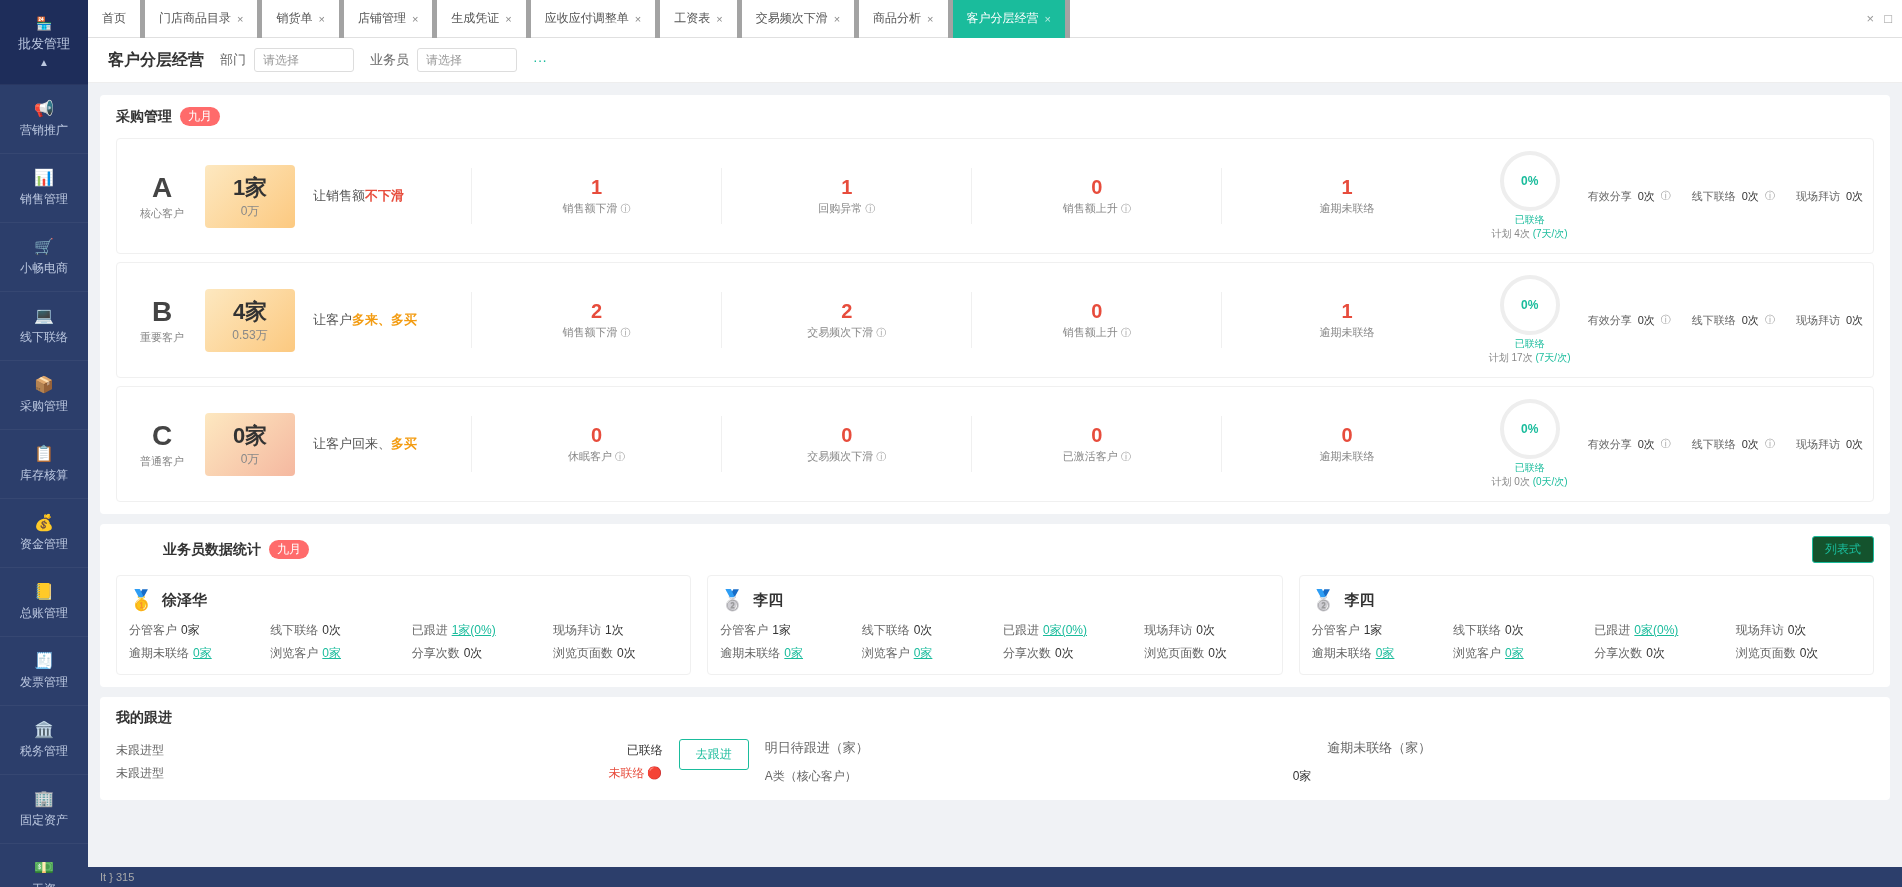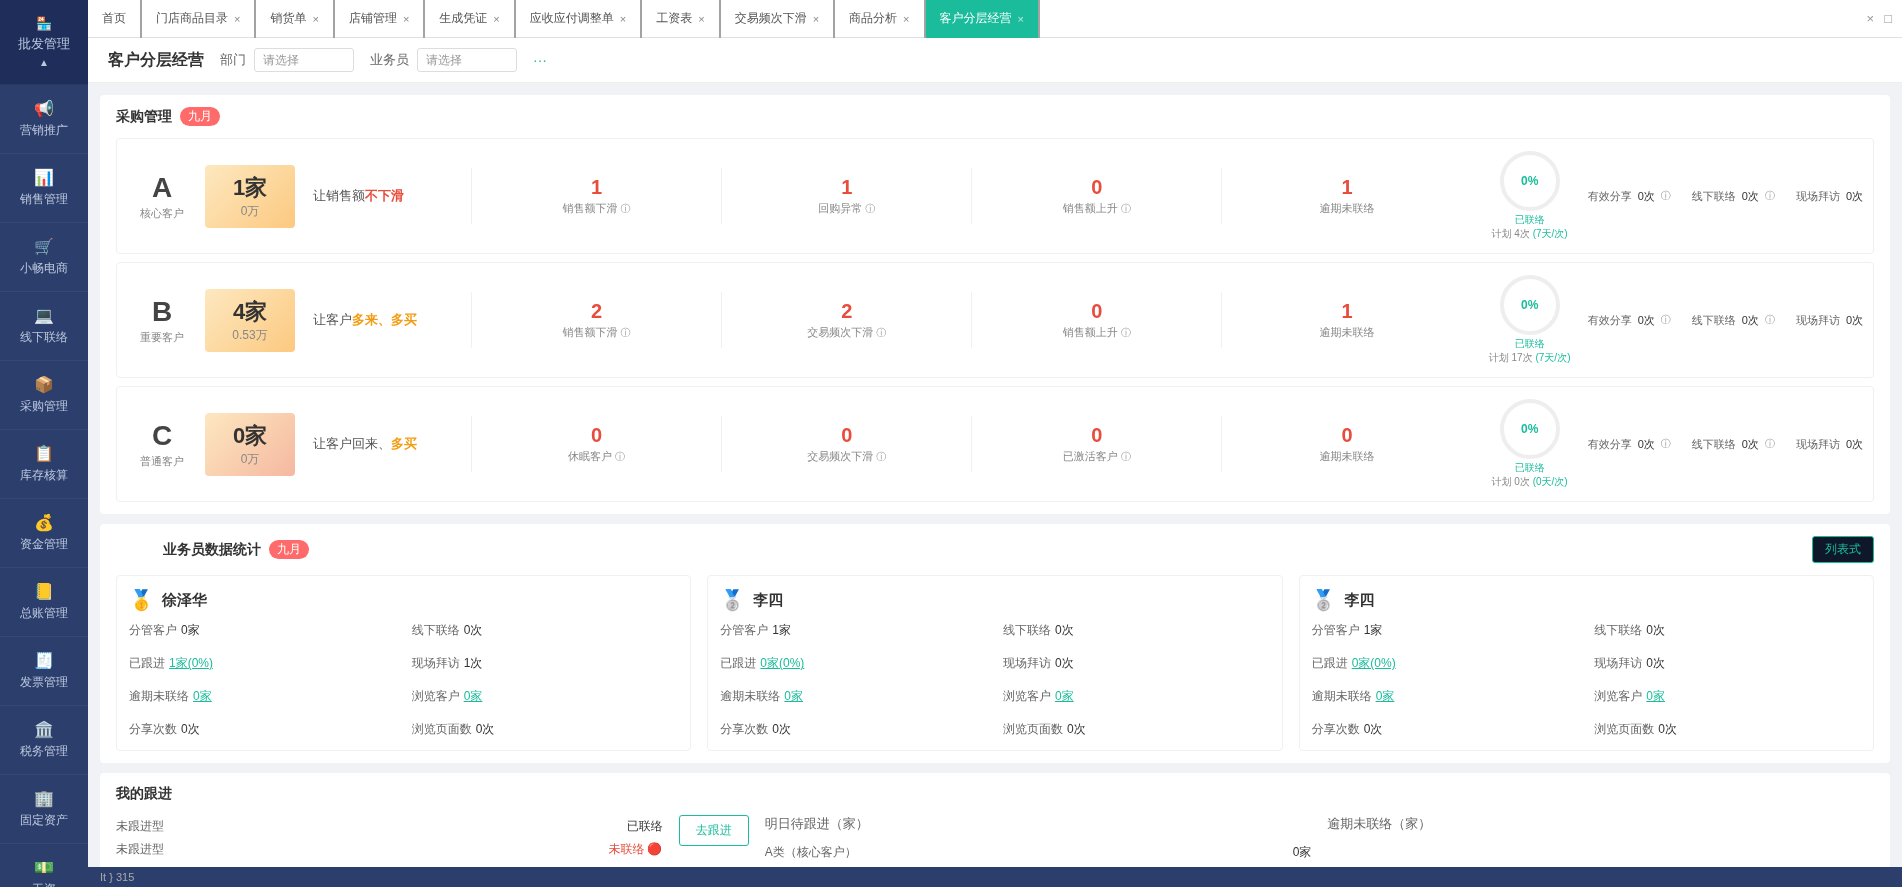--- a/index.html
+++ b/index.html
@@ -54,21 +54,21 @@
       flex-shrink: 0;
     }
     .tab-item {
       padding: 0 14px;
       height: 38px;
       display: flex;
       align-items: center;
       font-size: 12px;
       color: #555;
       cursor: pointer;
-      border-right: 2px solid #a3a3a3;
+      border-right: 5px solid #a3a3a3;
       white-space: nowrap;
       gap: 6px;
     }
     .tab-item.active {
       background: #1abc9c;
       color: #fff;
     }
     .tab-item .close-btn {
       font-size: 11px;
       opacity: 0.7;
@@ -285,21 +285,21 @@
     .sales-header {
       display: flex;
       align-items: center;
       justify-content: space-between;
       margin-bottom: 12px;
     }
     .sales-title-group { display: flex; align-items: center; gap: 8px; margin-left: 47px; }
     .list-btn {
       border: 1px solid #1abc9c;
       color: #1abc9c;
-      background: #0f172a;
+      background: #14532d;
       padding: 4px 12px;
       border-radius: 3px;
       cursor: pointer;
       font-size: 12px;
     }
 
     .sales-grid {
       display: grid;
       grid-template-columns: repeat(3, 1fr);
       gap: 16px;
@@ -313,22 +313,22 @@
       display: flex;
       align-items: center;
       gap: 8px;
       margin-bottom: 10px;
     }
     .sales-medal { font-size: 20px; }
     .sales-name { font-size: 15px; font-weight: bold; color: #333; }
 
     .sales-stats-grid {
       display: grid;
-      grid-template-columns: 1fr 1fr;
-      gap: 16px 16px;
+      grid-template-columns: 1fr 1fr 1fr 1fr;
+      gap: 6px 16px;
     }
     .sales-stat-row {
       display: flex;
       align-items: center;
       gap: 4px;
       font-size: 12px;
       color: #666;
     }
     .sales-stat-val { color: #333; }
     .sales-stat-val.link { color: #1abc9c; text-decoration: underline; cursor: pointer; }

